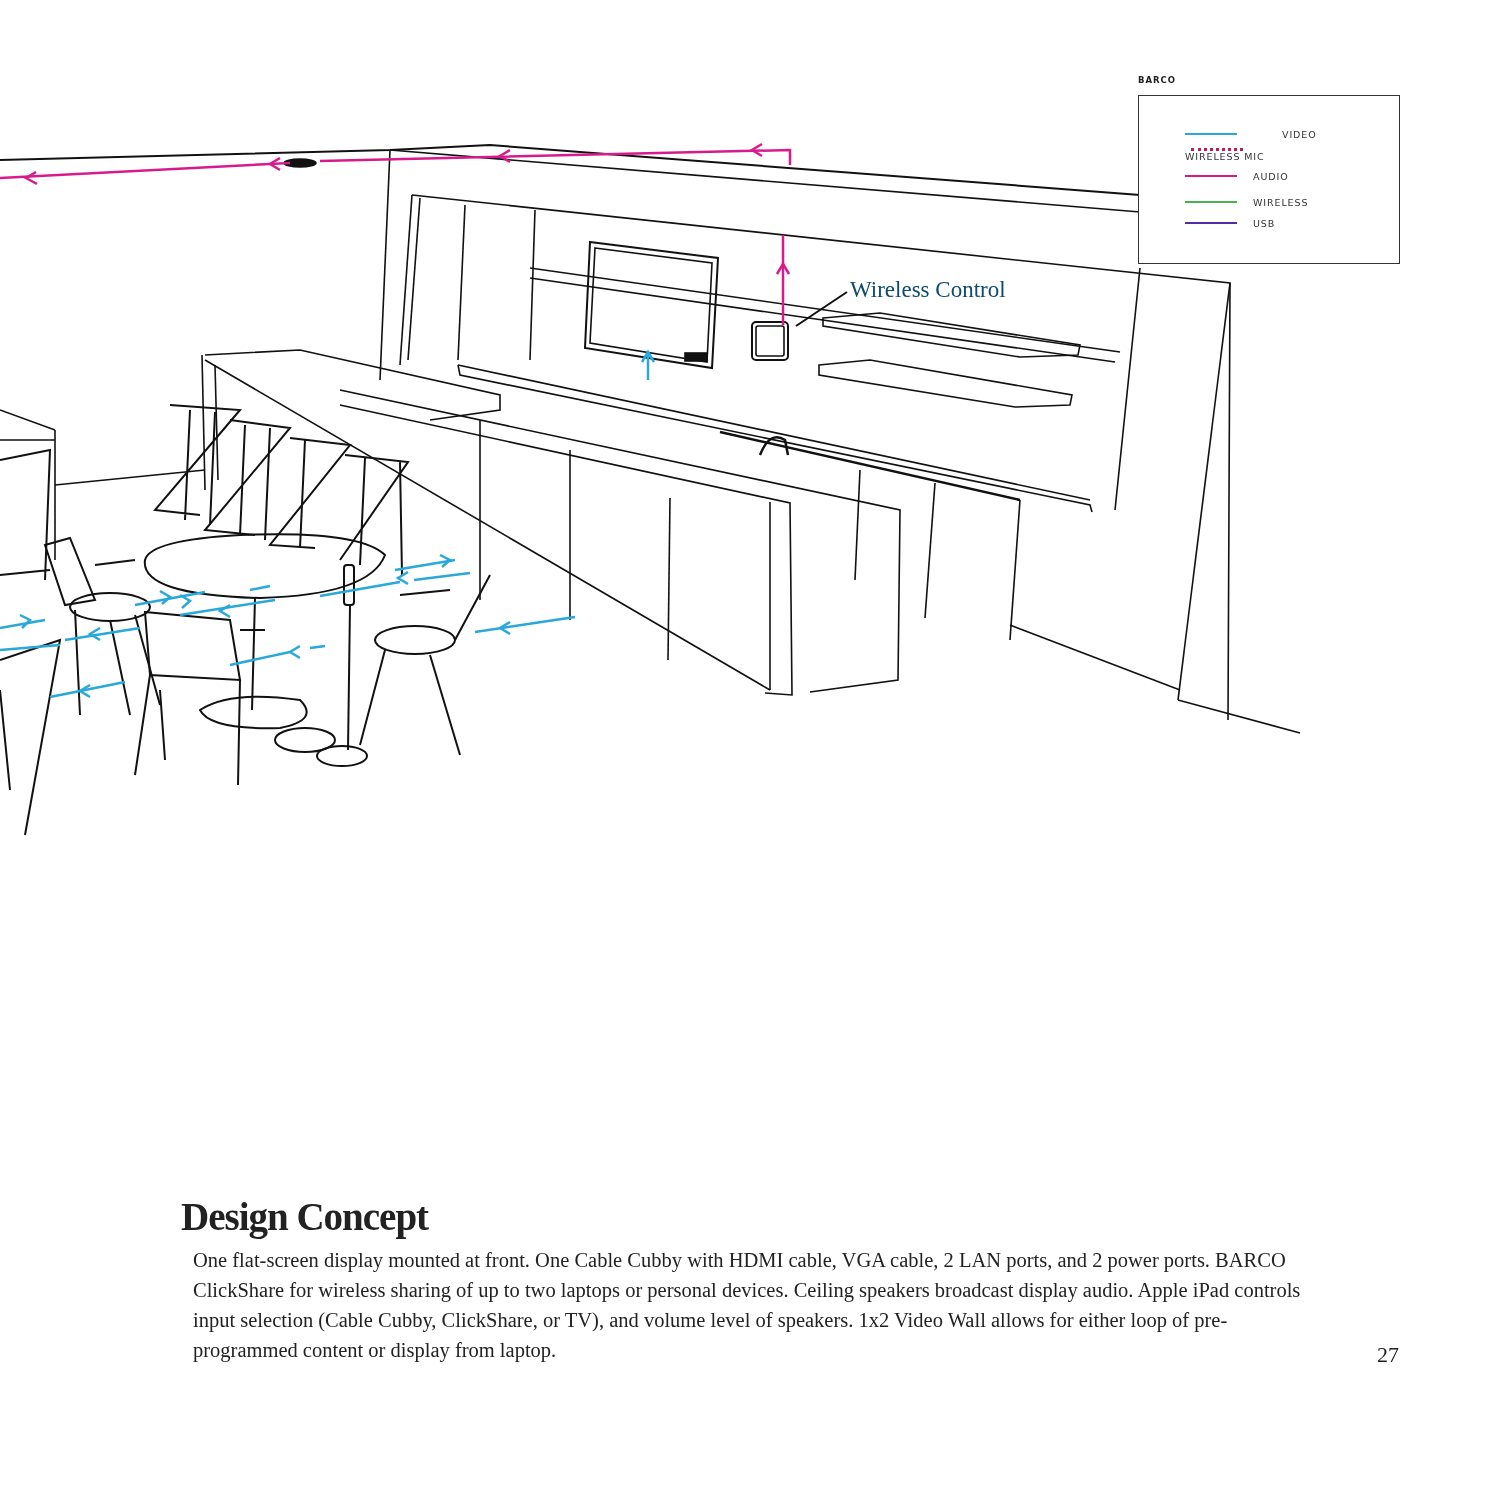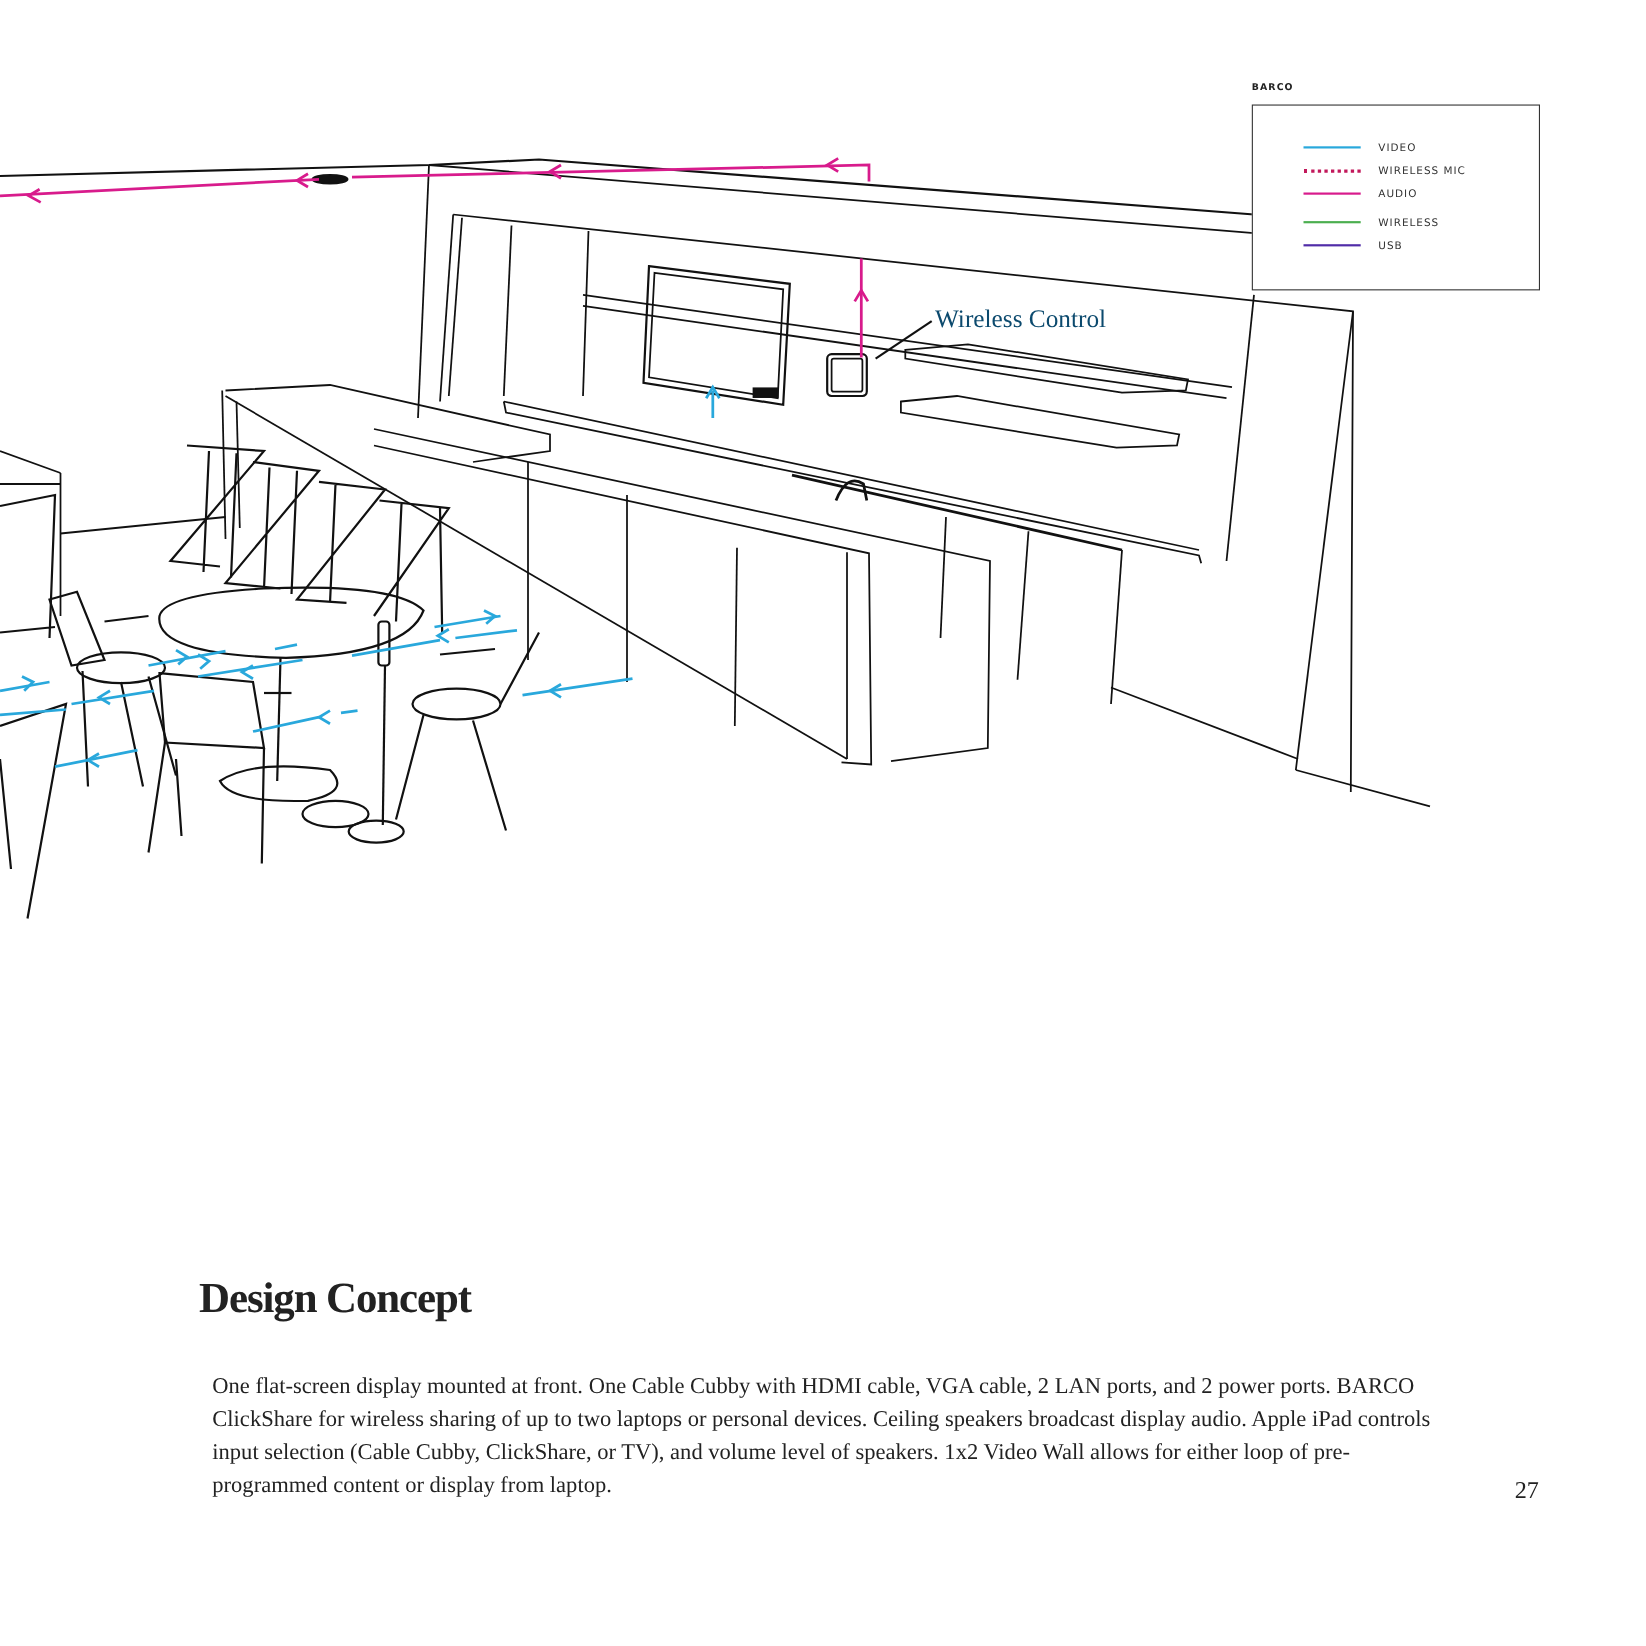--- a/index.html
+++ b/index.html
@@ -5,21 +5,21 @@
   html, body { margin: 0; padding: 0; background: #ffffff; }
   body { width: 1496px; height: 1496px; position: relative; overflow: hidden; font-family: "Liberation Serif", serif; }
   .drawing { position: absolute; left: 0; top: 0; width: 1496px; height: 900px; }
   .legend-title { position: absolute; left: 1138px; top: 75px; font-family: "DejaVu Sans", sans-serif; font-size: 8.5px; font-weight: bold; letter-spacing: 1px; color: #222; }
   .legend-box { position: absolute; left: 1138px; top: 95px; width: 262px; height: 169px; border: 1.5px solid #333; background: #fff; box-sizing: border-box; }
   .legend-row { position: absolute; left: 46px; height: 14px; display: flex; align-items: center; }
   .legend-swatch { width: 52px; height: 0; border-top: 2.5px solid; margin-right: 16px; }
   .legend-swatch.dotted { border-top-style: dotted; border-top-width: 3px; }
   .legend-label { font-family: "DejaVu Sans", sans-serif; font-size: 9.5px; letter-spacing: 0.9px; color: #333; }
   .callout { position: absolute; left: 850px; top: 277px; font-family: "Liberation Serif", serif; font-size: 23px; color: #0c4a6e; }
-  .title { position: absolute; left: 181px; top: 1158px; font-family: "Liberation Serif", serif; font-size: 39px; font-weight: bold; letter-spacing: -1px; color: #222; margin: 0; }
+  .title { position: absolute; left: 181px; top: 1194px; font-family: "Liberation Serif", serif; font-size: 39px; font-weight: bold; letter-spacing: -1px; color: #222; margin: 0; }
   .body-text { position: absolute; left: 181px; top: 1233px; width: 1110px; font-family: "Liberation Serif", serif; font-size: 20.5px; line-height: 30px; color: #222; margin: 12px; }
   .page-number { position: absolute; left: 1377px; top: 1342px; font-family: "Liberation Serif", serif; font-size: 22px; color: #222; }
 </style>
 </head>
 <body>
 
 <svg class="drawing" viewBox="0 0 1496 900" xmlns="http://www.w3.org/2000/svg" fill="none" stroke="#111" stroke-width="1.6">
 
   <g>
     <polyline points="0,160 390,150 490,145 1140,195" stroke-width="2"></polyline>
@@ -154,25 +154,25 @@
     <path d="M300,646 L290,652 L300,658"></path>
     <path d="M510,622 L500,628 L510,634"></path>
     <path d="M408,572 L398,578 L408,584"></path>
   </g>
 </svg>
 
 <div class="callout">Wireless Control</div>
 
 <div class="legend-title">BARCO</div>
 <div class="legend-box">
-  <div class="legend-row" style="top:31px;">
+  <div class="legend-row" style="top:31px;gap:29px;">
     <span class="legend-swatch" style="border-top-color:#29a8dc;"></span>
     <span class="legend-label">VIDEO</span>
   </div>
-  <div class="legend-row" style="top:52px;">
+  <div class="legend-row" style="top:52px;flex-direction:column;">
     <span class="legend-swatch dotted" style="border-top-color:#c2185b;"></span>
     <span class="legend-label">WIRELESS MIC</span>
   </div>
   <div class="legend-row" style="top:73px;">
     <span class="legend-swatch" style="border-top-color:#d81b8c;"></span>
     <span class="legend-label">AUDIO</span>
   </div>
   <div class="legend-row" style="top:99px;">
     <span class="legend-swatch" style="border-top-color:#4caf50;"></span>
     <span class="legend-label">WIRELESS</span>

